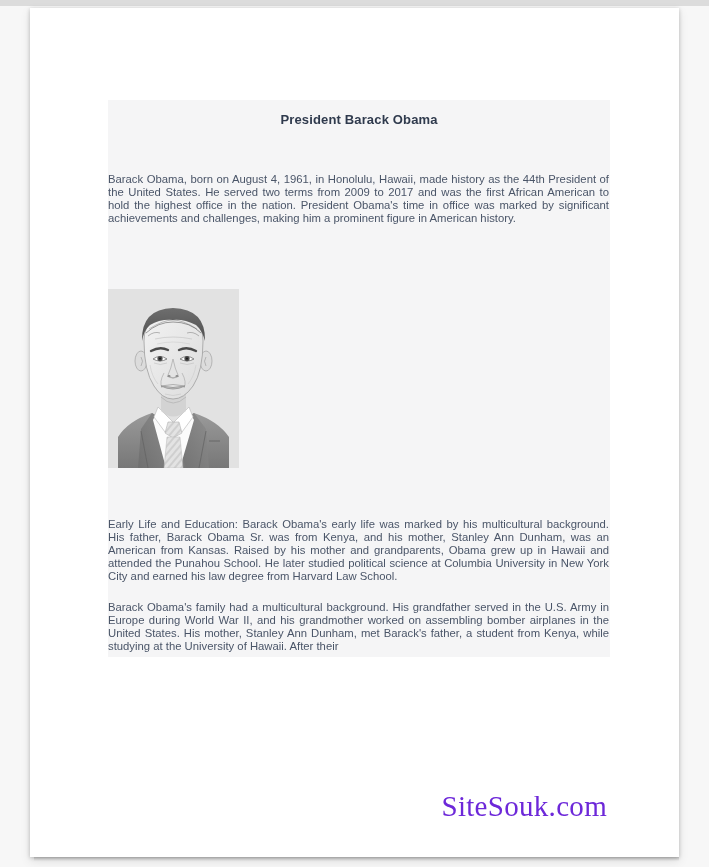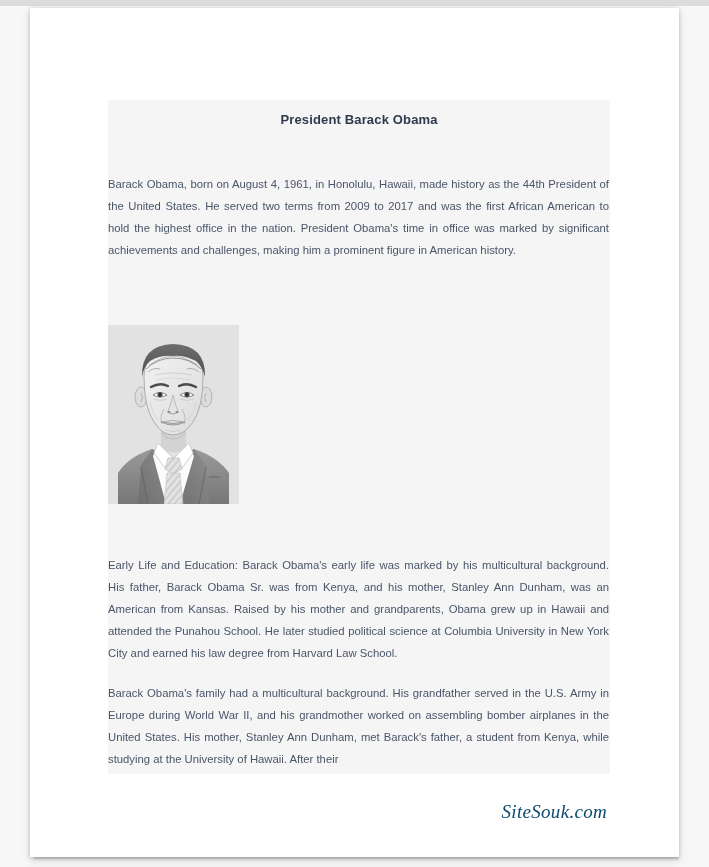--- a/index.html
+++ b/index.html
@@ -53,21 +53,21 @@
     padding-top: 12px;
     margin: 0;
   }
 
   .title-gap {
     height: 46px;
   }
 
   .doc-paragraph {
     font-size: 11.3px;
-    line-height: 22px;
+    line-height: 13px;
     color: #4a5568;
     text-align: justify;
     margin: 0 0 18px 0;
     padding: 0 1px 0 0;
     -webkit-hyphens: none;
     hyphens: none;
   }
   .doc-paragraph.last {
     margin-bottom: 4px;
   }
@@ -84,23 +84,22 @@
     display: block;
   }
   .portrait-wrap svg { display: block; }
 
   
   .watermark {
     position: absolute;
     right: 72px;
     bottom: 34px;
     font-family: "Liberation Serif", serif;
-    font-style: italic;
-    font-size: 19px;
-    color: #0c4a6e;
+    font-size: 29px;
+    color: #6d28d9;
     letter-spacing: 0.3px;
     white-space: nowrap;
   }
 
   
   .page-bottom-shadow {
     position: absolute;
     left: 34px;
     top: 857px;
     width: 645px;

